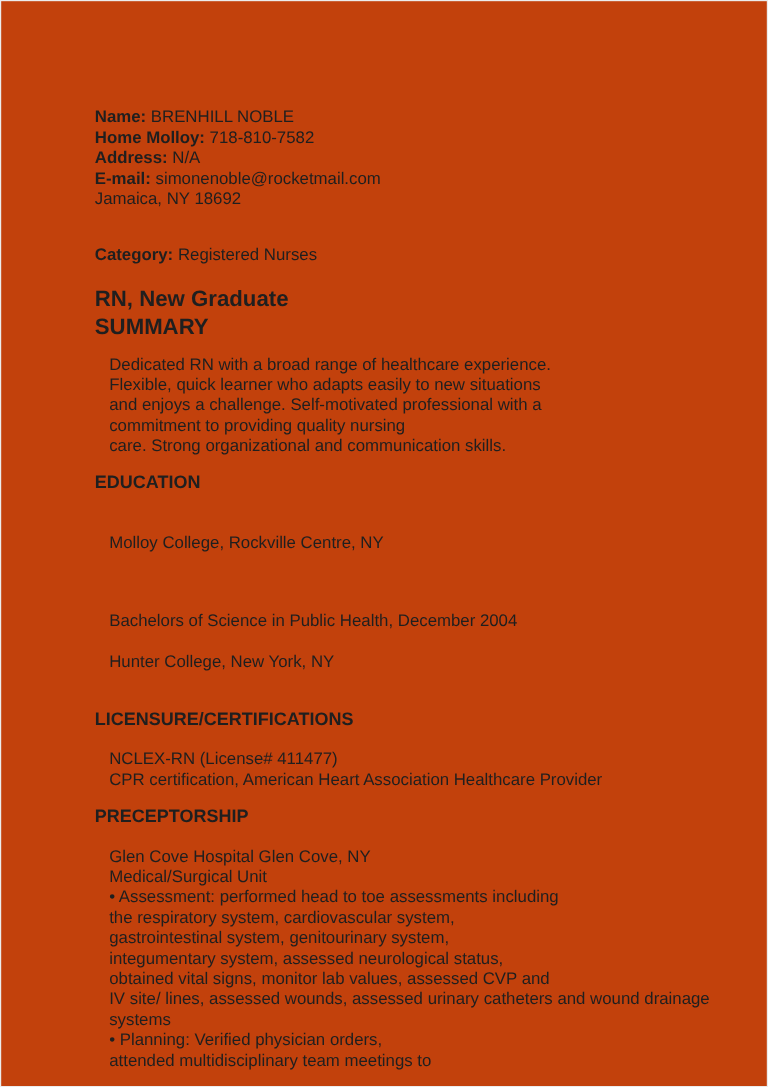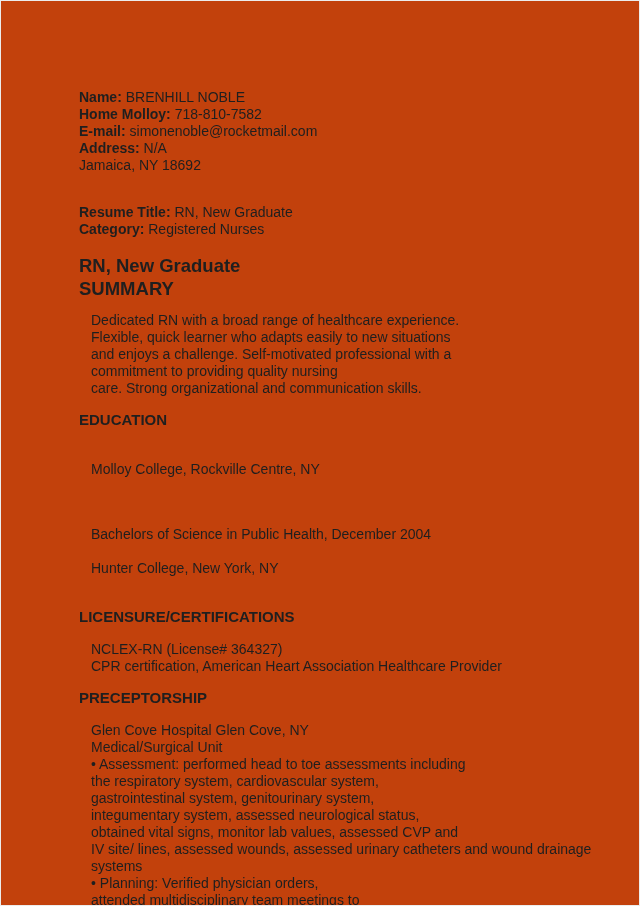--- a/index.html
+++ b/index.html
@@ -61,27 +61,26 @@
 </style>
 </head>
 <body>
 
 <div class="page">
   <div class="content">
 
     <div class="contact-block">
       <div class="line"><span class="label">Name:</span> <span>BRENHILL NOBLE</span></div>
       <div class="line"><span class="label">Home Molloy:</span> <span>718-810-7582</span></div>
+      <div class="line"><span class="label">Address:</span> <span>N/A</span></div>
       <div class="line"><span class="label">E-mail:</span> <span>simonenoble@rocketmail.com</span></div>
-      <div class="line"><span class="label">Address:</span> <span>N/A</span></div>
       <div class="line">Jamaica, NY 18692</div>
     </div>
 
     <div class="meta-block">
-      <div class="line"><span class="label">Resume Title:</span> <span>RN, New Graduate</span></div>
       <div class="line"><span class="label">Category:</span> <span>Registered Nurses</span></div>
     </div>
 
     <div class="doc-title">
       <div>RN, New Graduate</div>
       <div>SUMMARY</div>
     </div>
 
     <p class="para">Dedicated RN with a broad range of healthcare experience.
 Flexible, quick learner who adapts easily to new situations
@@ -95,21 +94,21 @@
       <div class="line">Molloy College, Rockville Centre, NY</div>
     </div>
 
     <div class="para entry-gap">
       <div class="line">Bachelors of Science in Public Health, December 2004</div>
       <div class="line">Hunter College, New York, NY</div>
     </div>
 
     <div class="section-heading">LICENSURE/CERTIFICATIONS</div>
 
-    <p class="para block-gap">NCLEX-RN (License# 364327)
+    <p class="para block-gap">NCLEX-RN (License# 411477)
 CPR certification, American Heart Association Healthcare Provider</p>
 
     <div class="section-heading">PRECEPTORSHIP</div>
 
     <p class="para block-gap">Glen Cove Hospital Glen Cove, NY
 Medical/Surgical Unit
 • Assessment: performed head to toe assessments including
 the respiratory system, cardiovascular system,
 gastrointestinal system, genitourinary system,
 integumentary system, assessed neurological status,

